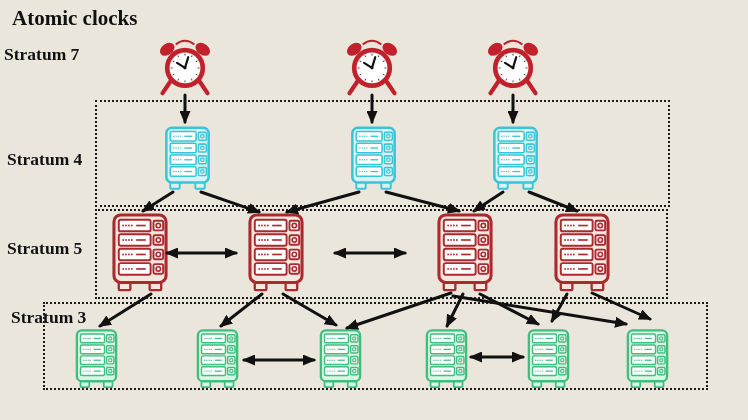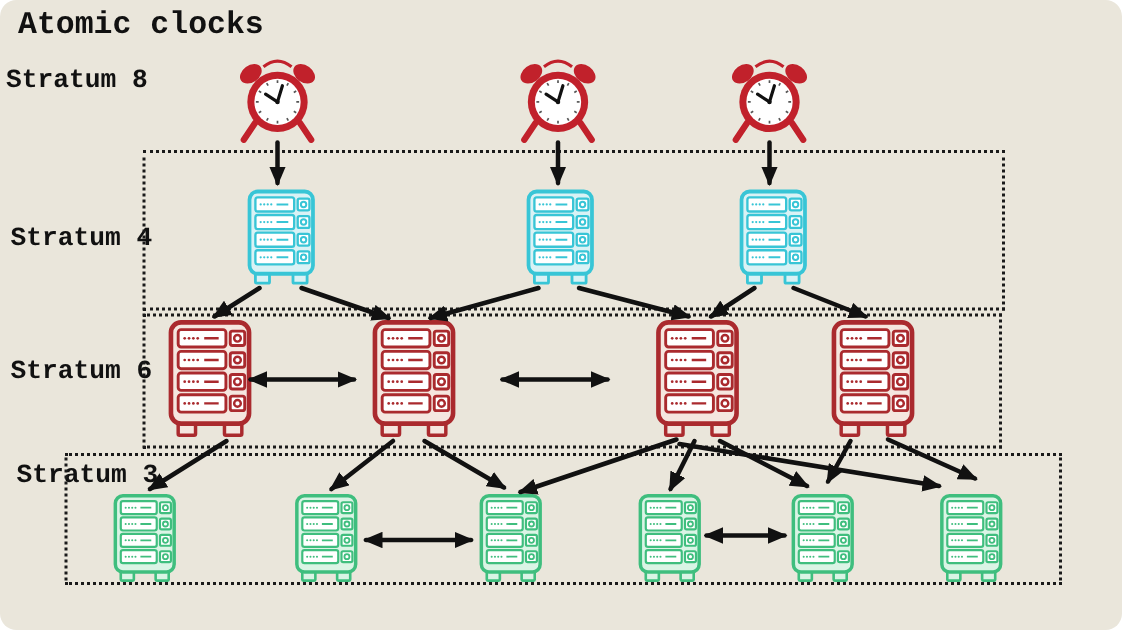--- a/index.html
+++ b/index.html
@@ -1,19 +1,18 @@
 <!DOCTYPE html>
 <html><head>
 <meta charset="utf-8">
 <style>
   html,body{margin:0;padding:0;}
   .stage{
     position:relative;width:748px;height:420px;overflow:hidden;
-    font-family:Liberation Mono, monospace;
-    border-radius:11px;
+    font-family:Liberation Serif, serif;
   }
   .title{
     position:absolute;left:12px;top:6px;font-size:21px;font-weight:700;color:#111;
   }
   .slabel{
     position:absolute;font-size:17.5px;font-weight:700;color:#111;white-space:nowrap;
   }
   .slabel.s0{left:4px;top:44px;}
   .slabel.s1{left:7px;top:149px;}
   .slabel.s2{left:7px;top:238px;}
@@ -23,23 +22,23 @@
   .node{position:absolute;}
   .node svg{display:block;width:100%;height:100%;}
   #edges{position:absolute;left:0;top:0;pointer-events:none;}
   #edges line{stroke:#111;stroke-width:3;stroke-linecap:round;}
 </style>
 </head>
 <body>
 
 <div class="stage" style="background: rgb(234, 230, 219);">
   <div class="title">Atomic clocks</div>
-  <div class="slabel s0">Stratum 8</div>
+  <div class="slabel s0">Stratum 7</div>
   <div class="slabel s1">Stratum 4</div>
-  <div class="slabel s2">Stratum 6</div>
+  <div class="slabel s2">Stratum 5</div>
   <div class="slabel s3">Stratum 3</div>
   <div id="boxes">
       <div class="sbox" style="left: 95px; top: 100px; width: 575px; height: 107px; border-color: rgb(26, 26, 26);"></div>
       <div class="sbox" style="left: 95px; top: 209px; width: 573px; height: 90px; border-color: rgb(26, 26, 26);"></div>
       <div class="sbox" style="left: 43px; top: 302px; width: 665px; height: 88px; border-color: rgb(26, 26, 26);"></div>
     </div>
   <div id="nodes">
       <div class="node" style="left: 155px; top: 38px; width: 60px; height: 58px;">
         <svg viewBox="0 0 64 62">
     <path d="M22,7 Q32,-1 42,7" fill="none" stroke="#c1212b" stroke-width="2.2"></path>

